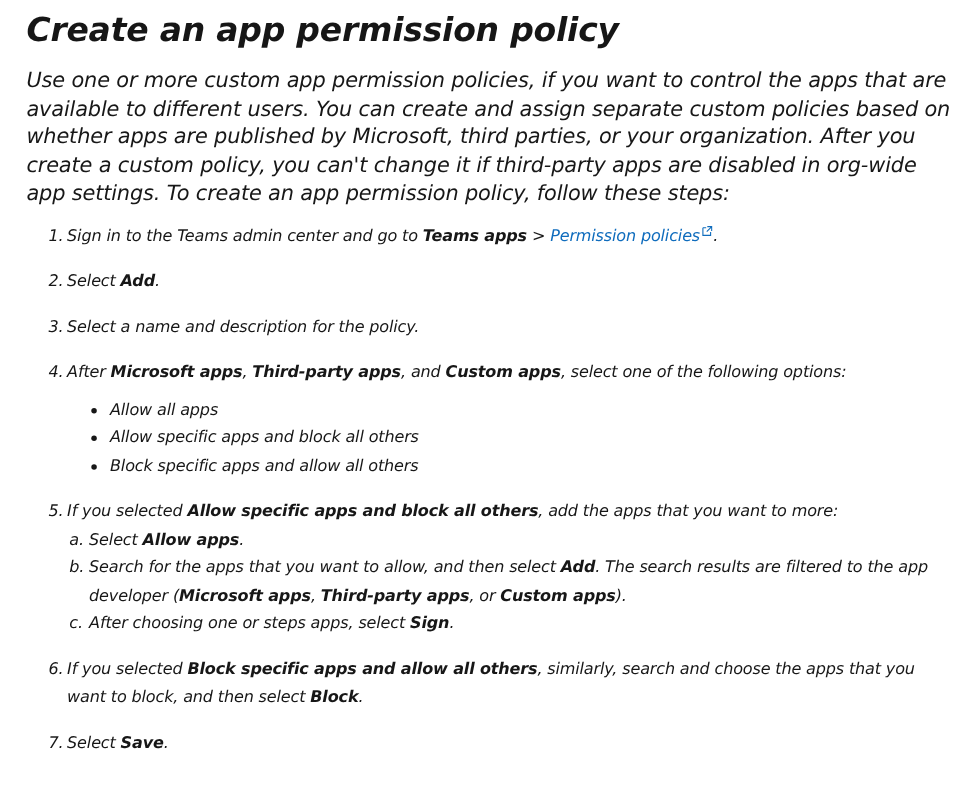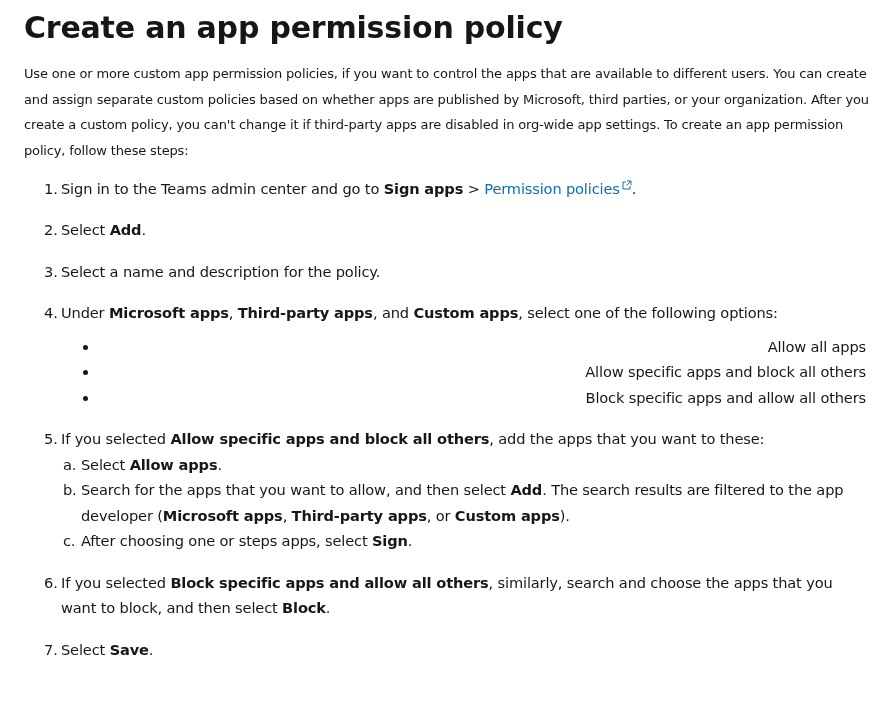--- a/index.html
+++ b/index.html
@@ -1,33 +1,33 @@
 <!DOCTYPE html>
 <html><head>
   <meta charset="utf-8">
   <style>
     html, body { margin: 0; padding: 0; background: #ffffff; }
     body {
       width: 878px; height: 723px; overflow: hidden;
       font-family: "DejaVu Sans", "Liberation Sans", sans-serif;
       color: #171717;
     }
-    .page { padding: 0 0 0 24px; position: relative; }
+    .page { padding: 0 0 0 24px; position: relative; font-style: italic; }
     h1 {
       font-family: "DejaVu Sans", sans-serif;
       font-weight: 600;
       font-size: 30px;
       line-height: 36px;
       margin: 0;
       padding-top: 10px;
       letter-spacing: -0.2px;
       color: #161616;
     }
     .intro {
-      font-size: 13px;
+      font-size: 19px;
       line-height: 25.7px;
       margin: 15px 0 0 0;
       width: 850px;
       letter-spacing: -0.15px;
     }
     ol.steps {
       list-style: none;
       margin: 12px 0 0 0;
       padding: 0;
       font-size: 14.6px;
@@ -40,21 +40,21 @@
       margin-bottom: 16px;
       width: 805px;
     }
     ol.steps > li .num {
       position: absolute; left: 20px; top: 0;
     }
     b { font-weight: 700; }
     a.link { color: #0f6cbd; text-decoration: none; }
     .ext-icon { display: inline-block; width: 10px; height: 10px; vertical-align: 4px; margin-left: 2px; }
     ul.options {
-      list-style: none; margin: 8px 0 0 0; padding: 0; text-align: right;
+      list-style: none; margin: 8px 0 0 0; padding: 0;
     }
     ul.options li {
       position: relative; padding-left: 39px; line-height: 25.5px;
     }
     ul.options li::before {
       content: ""; position: absolute; left: 22px; top: 11px;
       width: 5px; height: 5px; border-radius: 50%; background: #171717;
     }
     ol.sub { list-style: none; margin: 0; padding: 0; }
     ol.sub li { position: relative; padding-left: 20px; line-height: 25.5px; }
@@ -63,49 +63,49 @@
 </head>
 <body>
 
 <div class="page">
   <h1>Create an app permission policy</h1>
   <p class="intro">Use one or more custom app permission policies, if you want to control the apps that are available to different users. You can create and assign separate custom policies based on whether apps are published by Microsoft, third parties, or your organization. After you create a custom policy, you can't change it if third-party apps are disabled in org-wide app settings. To create an app permission policy, follow these steps:</p>
 
   <ol class="steps">
     <li>
       <span class="num">1.</span>
-      <span>Sign in to the Teams admin center and go to </span><b>Sign apps</b><span> &gt; </span><a class="link" href="#"><span>Permission policies</span><svg class="ext-icon" viewBox="0 0 10 10">
+      <span>Sign in to the Teams admin center and go to </span><b>Teams apps</b><span> &gt; </span><a class="link" href="#"><span>Permission policies</span><svg class="ext-icon" viewBox="0 0 10 10">
             <path d="M1 2 H4 M1 2 V9 H8 V6" fill="none" stroke="#0f6cbd" stroke-width="1"></path>
             <path d="M5 1 H9 V5 M9 1 L4.5 5.5" fill="none" stroke="#0f6cbd" stroke-width="1"></path>
           </svg></a><span>.</span>
     </li>
 
     <li>
       <span class="num">2.</span>
       <span>Select </span><b>Add</b><span>.</span>
     </li>
 
     <li>
       <span class="num">3.</span>
       <span>Select a name and description for the policy.</span>
     </li>
 
     <li>
       <span class="num">4.</span>
-      <span>Under </span><b>Microsoft apps</b><span>, </span><b>Third-party apps</b><span>, and </span><b>Custom apps</b><span>, select one of the following options:</span>
+      <span>After </span><b>Microsoft apps</b><span>, </span><b>Third-party apps</b><span>, and </span><b>Custom apps</b><span>, select one of the following options:</span>
       <ul class="options">
         <li>Allow all apps</li>
         <li>Allow specific apps and block all others</li>
         <li>Block specific apps and allow all others</li>
       </ul>
     </li>
 
     <li>
       <span class="num">5.</span>
-      <span>If you selected </span><b>Allow specific apps and block all others</b><span>, add the apps that you want to these:</span>
+      <span>If you selected </span><b>Allow specific apps and block all others</b><span>, add the apps that you want to more:</span>
       <ol class="sub">
         <li>
           <span class="sub-num">a.</span>
           <span>Select </span><b>Allow apps</b><span>.</span>
         </li>
         <li>
           <span class="sub-num">b.</span>
           <span>Search for the apps that you want to allow, and then select </span><b>Add</b><span>. The search results are filtered to the app developer (</span><b>Microsoft apps</b><span>, </span><b>Third-party apps</b><span>, or </span><b>Custom apps</b><span>).</span>
         </li>
         <li>

